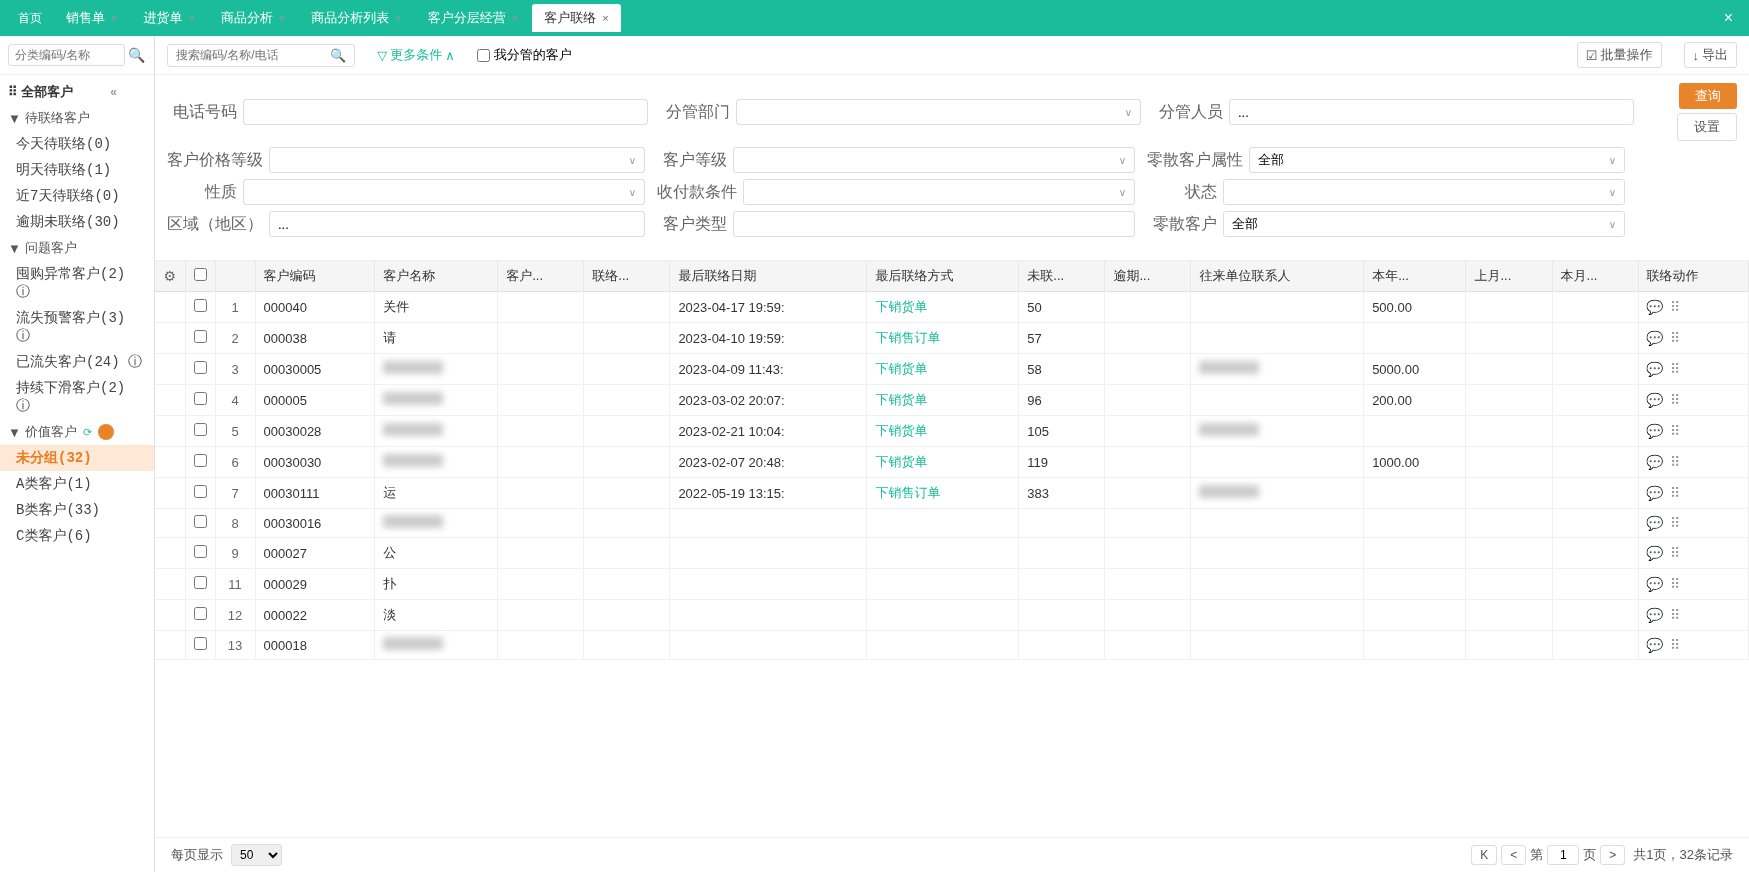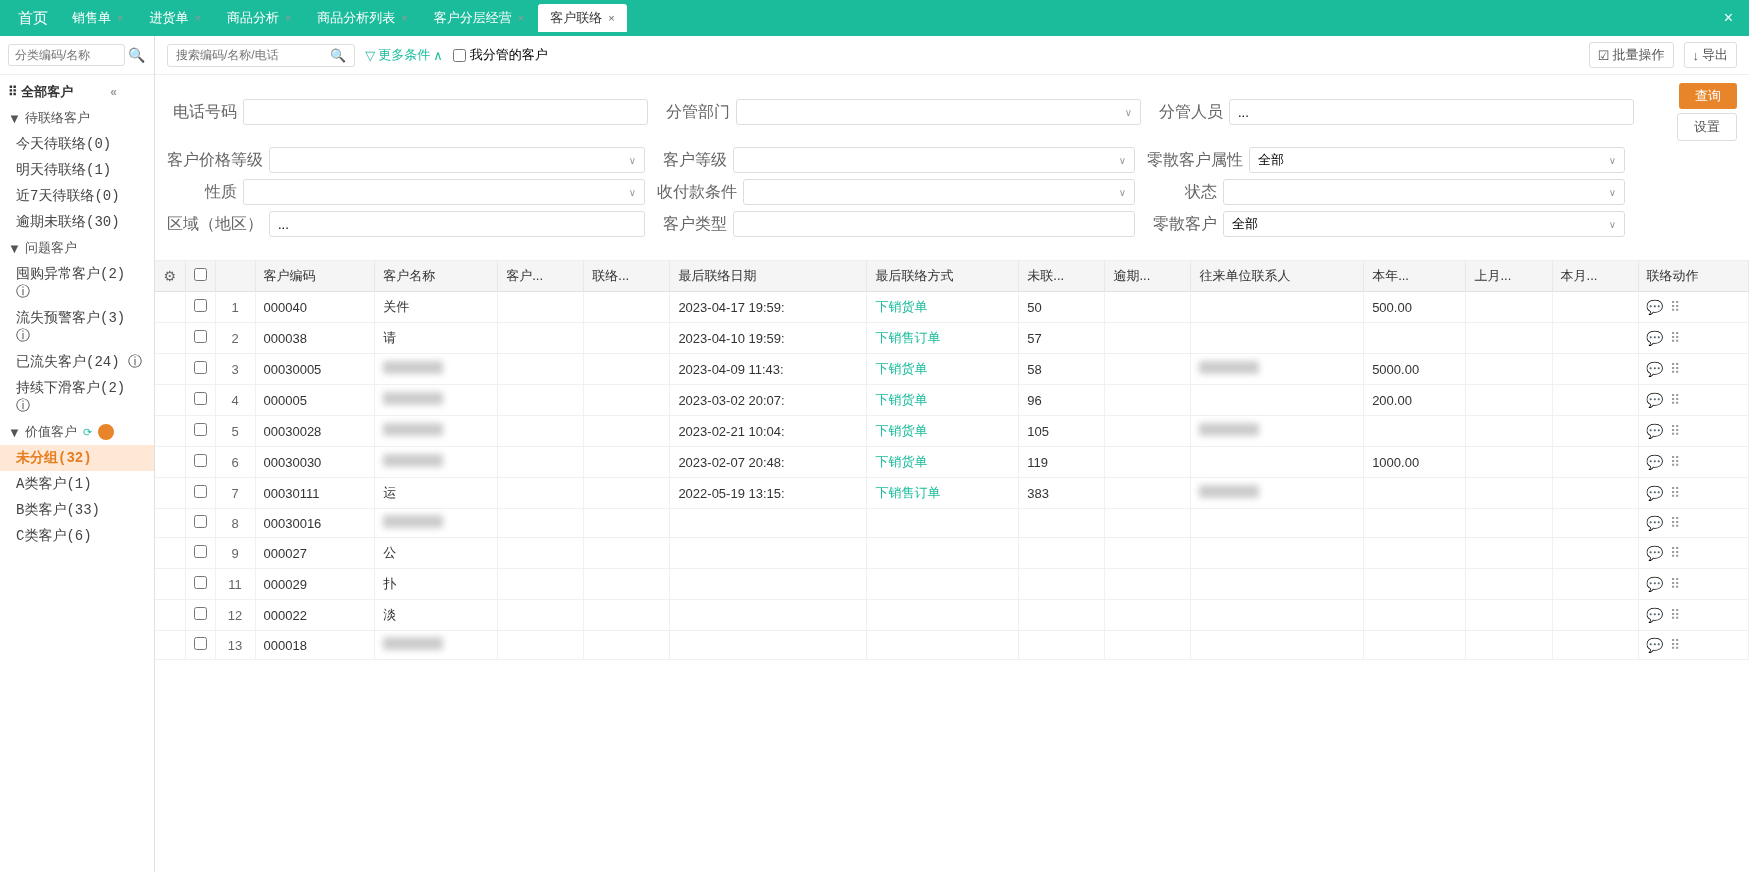--- a/index.html
+++ b/index.html
@@ -22,21 +22,21 @@
       color: #fff;
       cursor: pointer;
       border-radius: 3px 3px 0 0;
       font-size: 13px;
       gap: 6px;
       white-space: nowrap;
     }
     .nav-tab.active { background: #fff; color: #333; }
     .nav-tab .close-x { font-size: 11px; color: #999; cursor: pointer; }
     .nav-tab.active .close-x { color: #666; }
-    .nav-home { color: #fff; font-size: 15px; padding: 0 10px; cursor: pointer; }
+    .nav-home { color: #fff; font-size: 12px; padding: 0 10px; cursor: pointer; }
     .nav-spacer { flex: 1; }
     .nav-close-btn { color: #fff; font-size: 16px; cursor: pointer; padding: 0 8px; }
 
     
     .main-layout {
       display: flex;
       height: calc(100vh - 36px);
       background: #0ea5e9;
     }
 
@@ -103,21 +103,21 @@
       overflow: hidden;
     }
 
     
     .filter-bar {
       background: #fff;
       border-bottom: 1px solid #eee;
       padding: 6px 12px;
       display: flex;
       align-items: center;
-      gap: 10px;
+      gap: 22px;
     }
     .filter-search {
       display: flex;
       align-items: center;
       border: 1px solid #ddd;
       border-radius: 3px;
       padding: 3px 8px;
       gap: 4px;
     }
     .filter-search input {
@@ -807,15 +807,33 @@
       <div class="action-icons">
         <span class="action-icon">💬</span>
         <span class="action-icon">⠿</span>
       </div>
     </td>
   </tr>
           </tbody>
       </table>
     </div>
 
+    <div class="table-footer">
+      <span>每页显示</span>
+      <select class="page-size-select">
+        <option>50</option>
+        <option>100</option>
+        <option>200</option>
+      </select>
+      <div class="footer-spacer"></div>
+      <div class="page-nav">
+        <button class="page-nav-btn">K</button>
+        <button class="page-nav-btn">&lt;</button>
+        <span>第</span>
+        <input type="text" class="page-num-input" value="1" style="">
+        <span>页</span>
+        <button class="page-nav-btn">&gt;</button>
+      </div>
+      <span>共1页，32条记录</span>
+    </div>
 
   </div>
 </div>
 
 </body></html>

